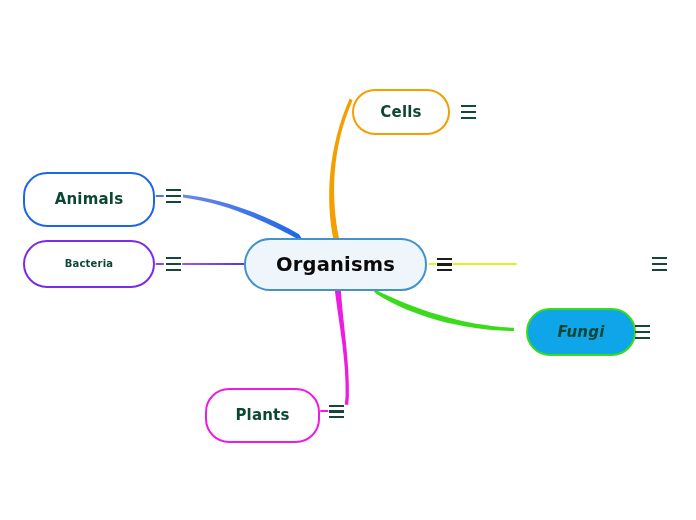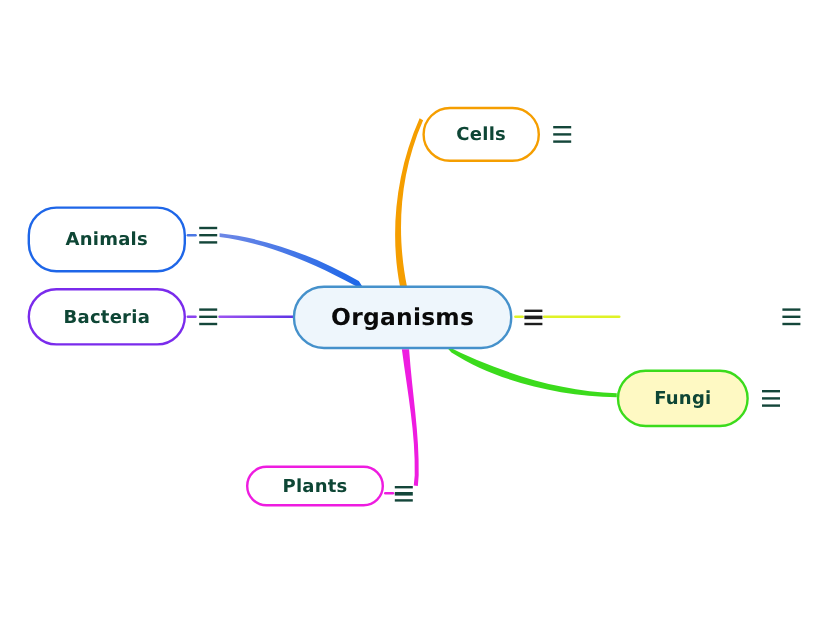--- a/index.html
+++ b/index.html
@@ -82,41 +82,41 @@
       </div>
       <div class="node" style="left: 23px; top: 172px; width: 132px; height: 55px; border-radius: 24px; border-width: 2.5px; border-color: rgb(30, 102, 232); background: rgb(255, 255, 255);">
         <span class="node-label" style="color: rgb(14, 70, 53); font-size: 15px;">Animals</span>
       </div>
       <div class="menu-icon" style="left: 166px; top: 189px;">
         <span style="background: rgb(20, 70, 58);"></span>
         <span style="background: rgb(20, 70, 58);"></span>
         <span style="background: rgb(20, 70, 58);"></span>
       </div>
       <div class="node" style="left: 23px; top: 240px; width: 132px; height: 48px; border-radius: 24px; border-width: 2.5px; border-color: rgb(122, 43, 236); background: rgb(255, 255, 255);">
-        <span class="node-label" style="color: rgb(14, 70, 53); font-size: 15px;">Bacteria</span>
+        <span class="node-label" style="color: rgb(14, 70, 53); font-size: 10px;">Bacteria</span>
       </div>
       <div class="menu-icon" style="left: 166px; top: 257px;">
         <span style="background: rgb(20, 70, 58);"></span>
         <span style="background: rgb(20, 70, 58);"></span>
         <span style="background: rgb(20, 70, 58);"></span>
       </div>
       <div class="menu-icon" style="left: 652px; top: 257px;">
         <span style="background: rgb(20, 70, 58);"></span>
         <span style="background: rgb(20, 70, 58);"></span>
         <span style="background: rgb(20, 70, 58);"></span>
       </div>
-      <div class="node" style="left: 514px; top: 308px; width: 110px; height: 48px; border-radius: 24px; border-width: 2.5px; border-color: rgb(59, 219, 28); background: #fef9c3;">
+      <div class="node" style="left: 526px; top: 308px; width: 110px; height: 48px; border-radius: 24px; border-width: 2.5px; border-color: rgb(59, 219, 28); background: #0ea5e9; font-style: italic;">
         <span class="node-label" style="color: rgb(14, 70, 53); font-size: 15px;">Fungi</span>
       </div>
       <div class="menu-icon" style="left: 635px; top: 325px;">
         <span style="background: rgb(20, 70, 58);"></span>
         <span style="background: rgb(20, 70, 58);"></span>
         <span style="background: rgb(20, 70, 58);"></span>
       </div>
-      <div class="node" style="left: 205px; top: 388px; width: 115px; height: 34px; border-radius: 24px; border-width: 2.5px; border-color: rgb(238, 28, 224); background: rgb(255, 255, 255);">
+      <div class="node" style="left: 205px; top: 388px; width: 115px; height: 55px; border-radius: 24px; border-width: 2.5px; border-color: rgb(238, 28, 224); background: rgb(255, 255, 255);">
         <span class="node-label" style="color: rgb(14, 70, 53); font-size: 15px;">Plants</span>
       </div>
       <div class="menu-icon" style="left: 329px; top: 404.5px;">
         <span style="background: rgb(20, 70, 58);"></span>
         <span style="background: rgb(20, 70, 58);"></span>
         <span style="background: rgb(20, 70, 58);"></span>
       </div>
     </div>
 </div>
 

